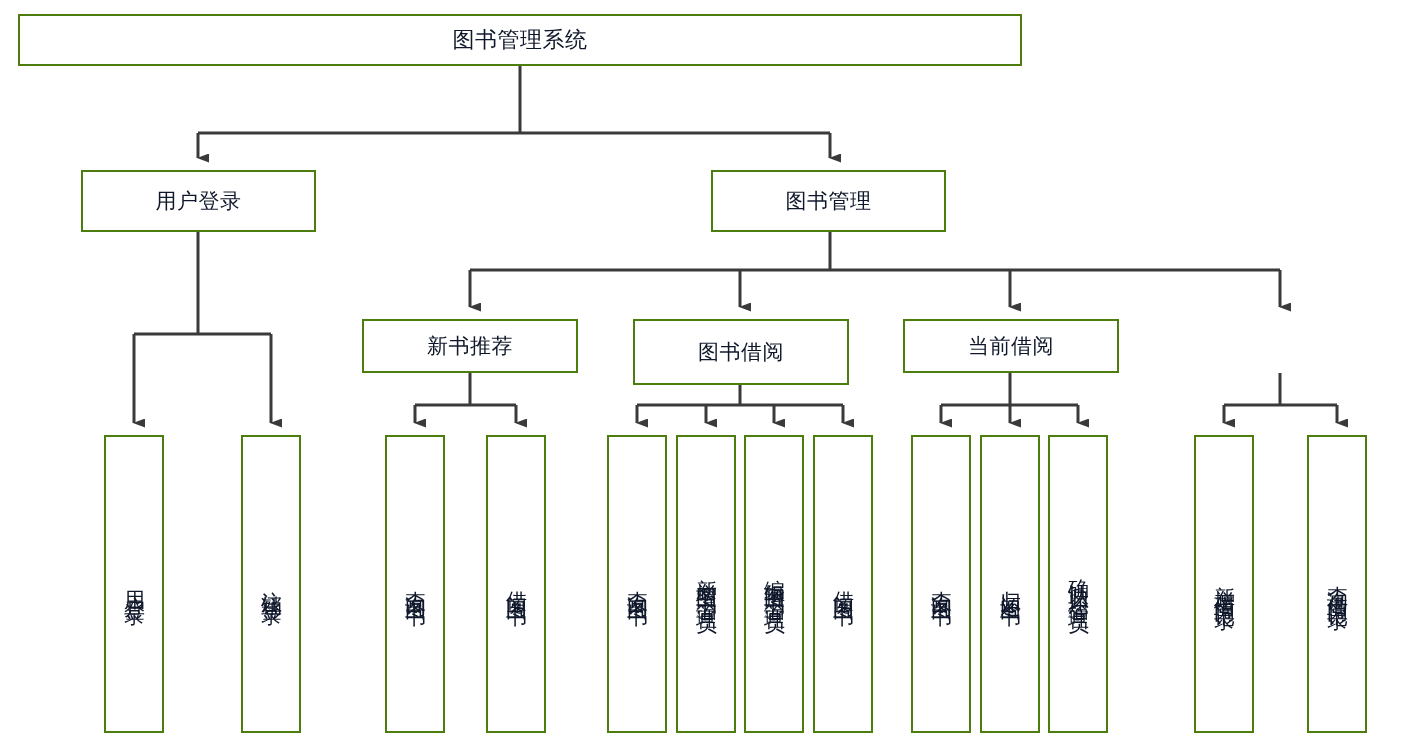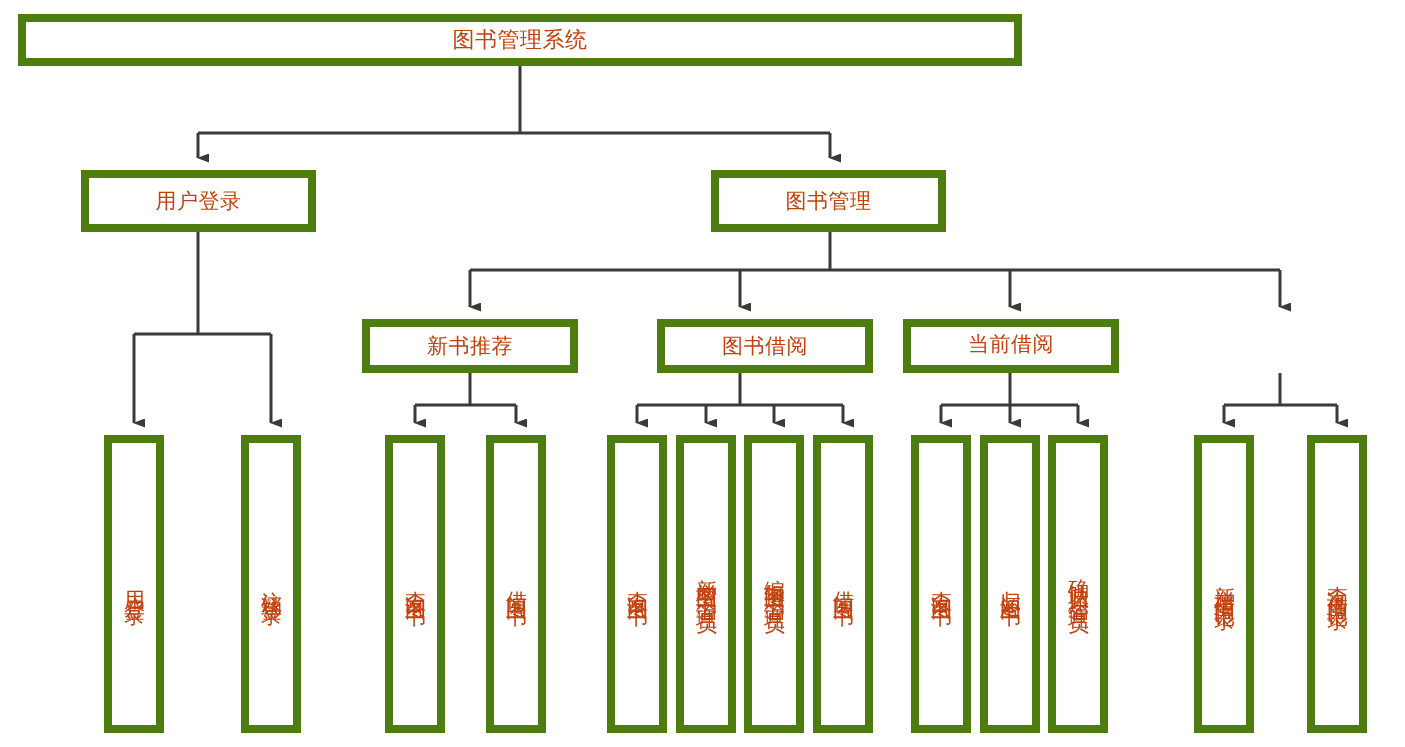--- a/index.html
+++ b/index.html
@@ -23,25 +23,25 @@
     left: 0;
     top: 0;
     width: 1405px;
     height: 747px;
   }
   
   .node {
     position: absolute;
     box-sizing: border-box;
     background: #ffffff;
-    border: 8px solid #4d7c0f;
+    border: 2px solid #4d7c0f;
     display: flex;
     align-items: center;
     justify-content: center;
-    color: #c2410c;
+    color: #0f172a;
   }
   .node-label {
     display: block;
     text-align: center;
     line-height: 1.18;
     letter-spacing: 0.5px;
     white-space: pre;
   }
   
   .node.horiz .node-label {
@@ -138,25 +138,25 @@
   </div>
 
   <div class="node horiz" style="left:362px; top:319px; width:216px; height:54px;">
     <span class="node-label">新书推荐</span>
   </div>
 
   <div class="node horiz" style="left:711px; top:170px; width:235px; height:62px;">
     <span class="node-label">图书管理</span>
   </div>
 
-  <div class="node horiz" style="left:633px; top:319px; width:216px; height:54px;margin-left:24px;">
+  <div class="node horiz" style="left:633px; top:319px; width:216px; height:66px;">
     <span class="node-label">图书借阅</span>
   </div>
 
-  <div class="node horiz" style="left:903px; top:319px; width:216px; height:54px;font-family:Liberation Mono, monospace;">
+  <div class="node horiz" style="left:903px; top:319px; width:216px; height:54px;">
     <span class="node-label">当前借阅</span>
   </div>
 
 
   <div class="node vert" style="left:104px; top:435px; width:60px; height:298px;">
     <span class="node-label">用户登录</span>
   </div>
 
   <div class="node vert" style="left:241px; top:435px; width:60px; height:298px;">
     <span class="node-label">注销登录</span>

